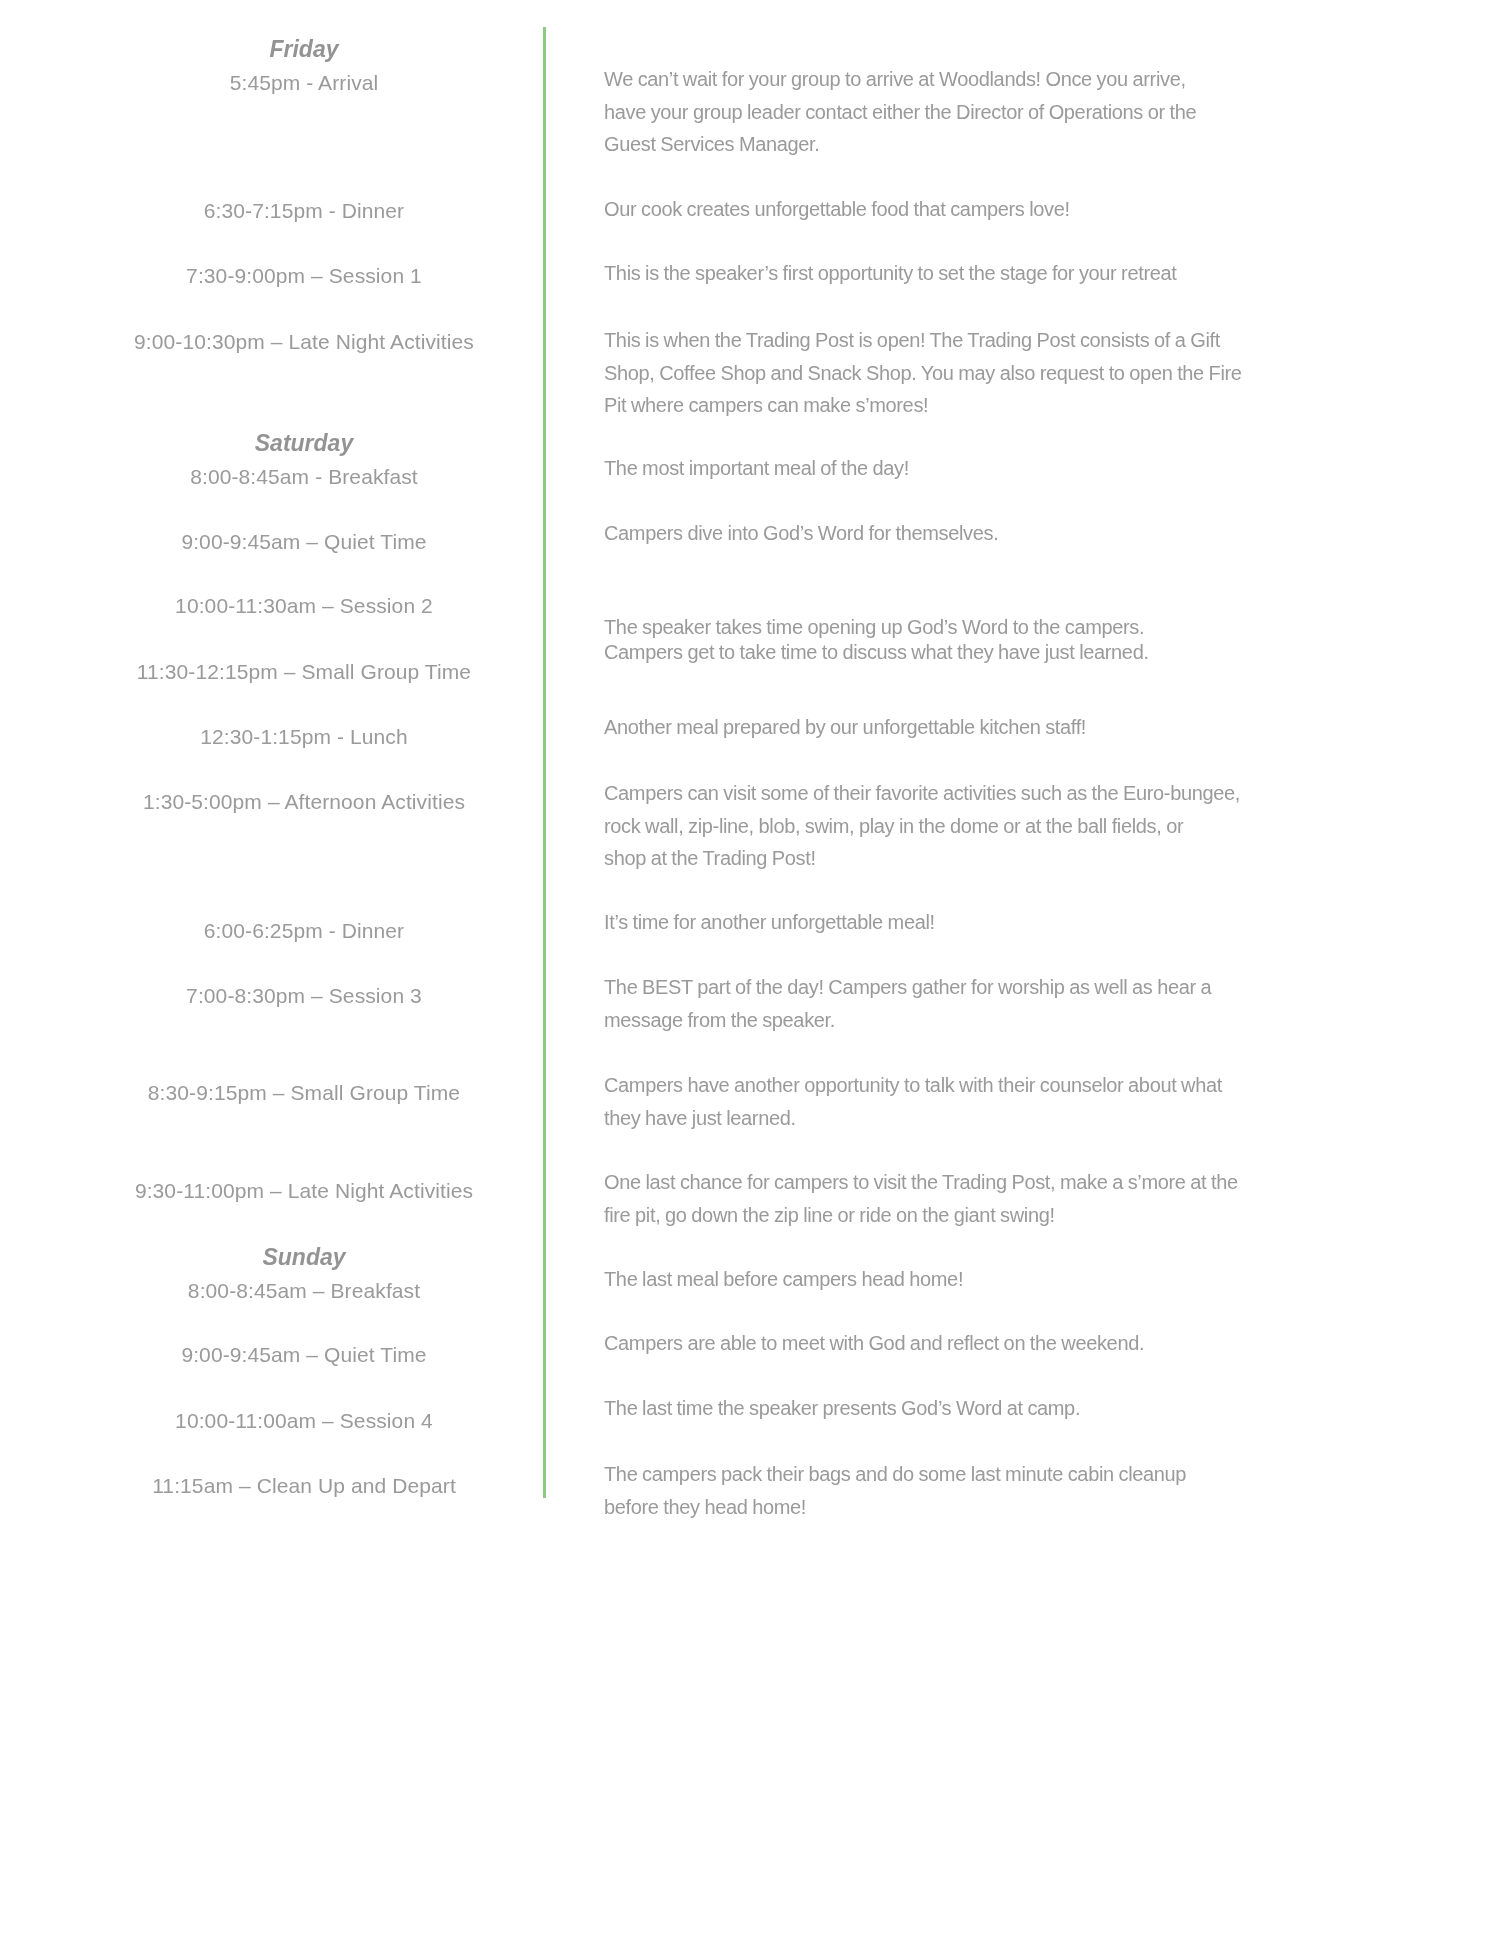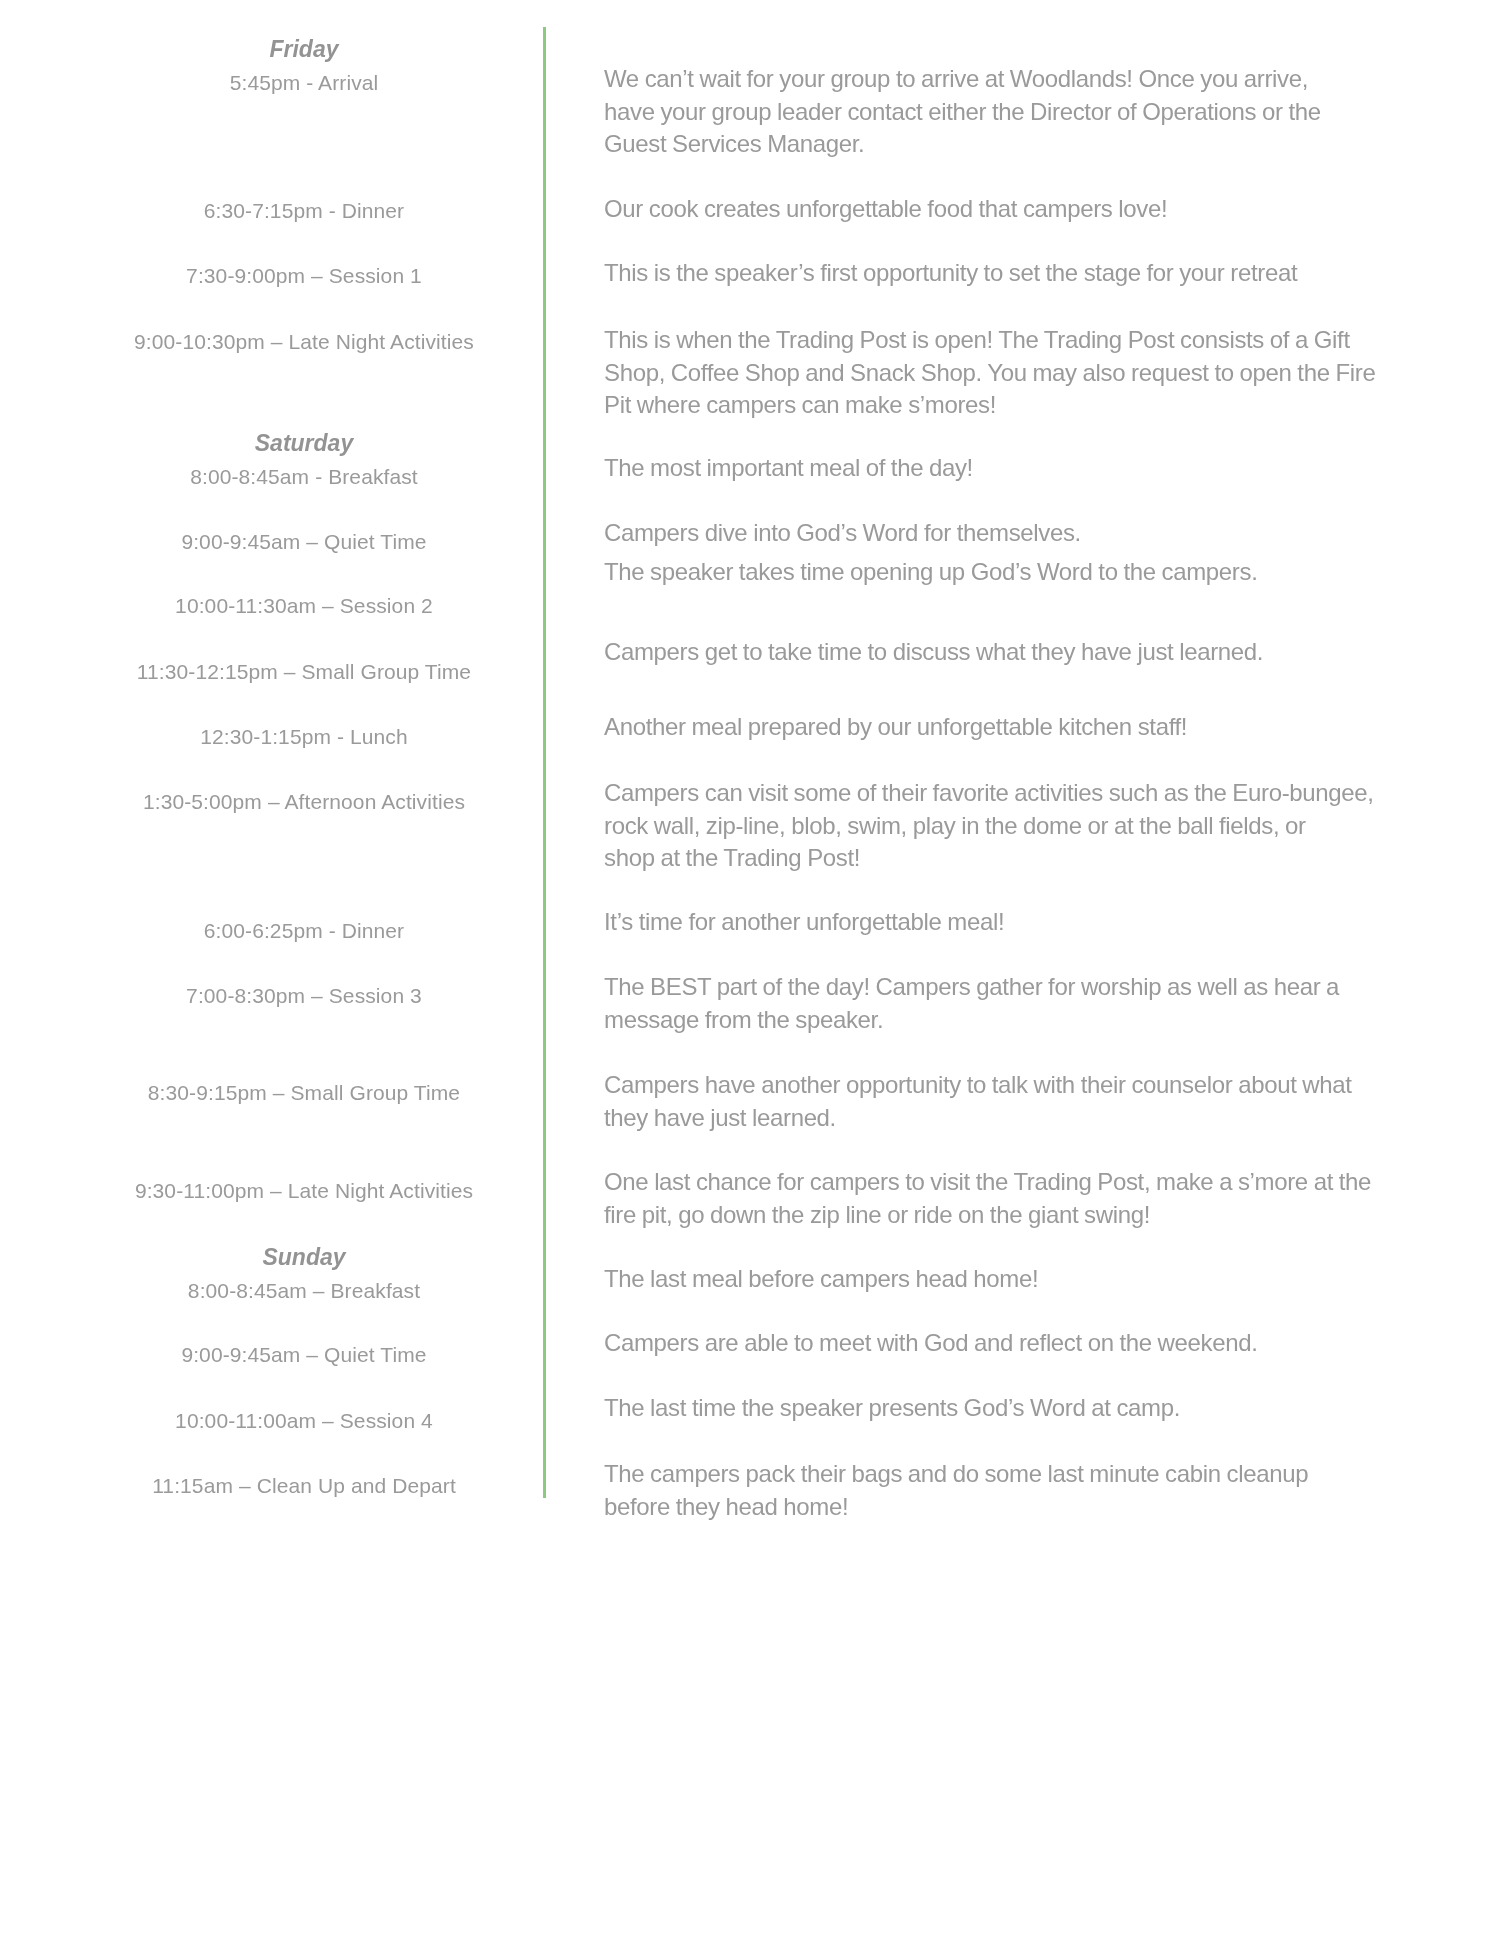--- a/index.html
+++ b/index.html
@@ -5,21 +5,21 @@
   html, body { margin: 0; padding: 0; background: #ffffff; }
   body { width: 1500px; height: 1941px; position: relative; overflow: hidden;
          font-family: "Liberation Sans", "DejaVu Sans", sans-serif; color: #9a9a9a; }
   .page { position: absolute; left: 0; top: 0; width: 1208px; height: 1941px; }
   .left-item { position: absolute; left: 104px; width: 400px; text-align: center;
                font-size: 21px; line-height: 32px; white-space: nowrap; letter-spacing: 0.1px; }
   .day-heading { position: absolute; left: 104px; width: 400px; text-align: center;
                  font-size: 23px; font-style: italic; font-weight: bold; line-height: 32px;
                  color: #939393; white-space: nowrap; }
   .divider { position: absolute; left: 543px; top: 27px; width: 3px; height: 1471px; background: #8cc981; }
-  .desc { position: absolute; left: 604px; width: 880px; font-size: 24px; line-height: 32.5px;
+  .desc { position: absolute; left: 604px; width: 880px; font-size: 20px; line-height: 32.5px;
           letter-spacing: -0.35px; word-spacing: -0.5px; }
   .desc-line { display: block; white-space: nowrap; }
 </style>
 </head>
 <body>
 
 <div class="page">
 
   <div class="day-heading" style="top:33px">Friday</div>
   <div class="left-item" style="top:67px">5:45pm - Arrival</div>
@@ -63,21 +63,21 @@
     <span class="desc-line">Shop, Coffee Shop and Snack Shop. You may also request to open the Fire</span>
     <span class="desc-line">Pit where campers can make s’mores!</span>
   </div>
 
   <div class="desc" style="top:452px">
     <span class="desc-line">The most important meal of the day!</span>
   </div>
   <div class="desc" style="top:517px">
     <span class="desc-line">Campers dive into God’s Word for themselves.</span>
   </div>
-  <div class="desc" style="top:556px">
+  <div class="desc" style="top:611px">
     <span class="desc-line">The speaker takes time opening up God’s Word to the campers.</span>
   </div>
   <div class="desc" style="top:636px">
     <span class="desc-line">Campers get to take time to discuss what they have just learned.</span>
   </div>
   <div class="desc" style="top:711px">
     <span class="desc-line">Another meal prepared by our unforgettable kitchen staff!</span>
   </div>
   <div class="desc" style="top:777px">
     <span class="desc-line">Campers can visit some of their favorite activities such as the Euro-bungee,</span>

